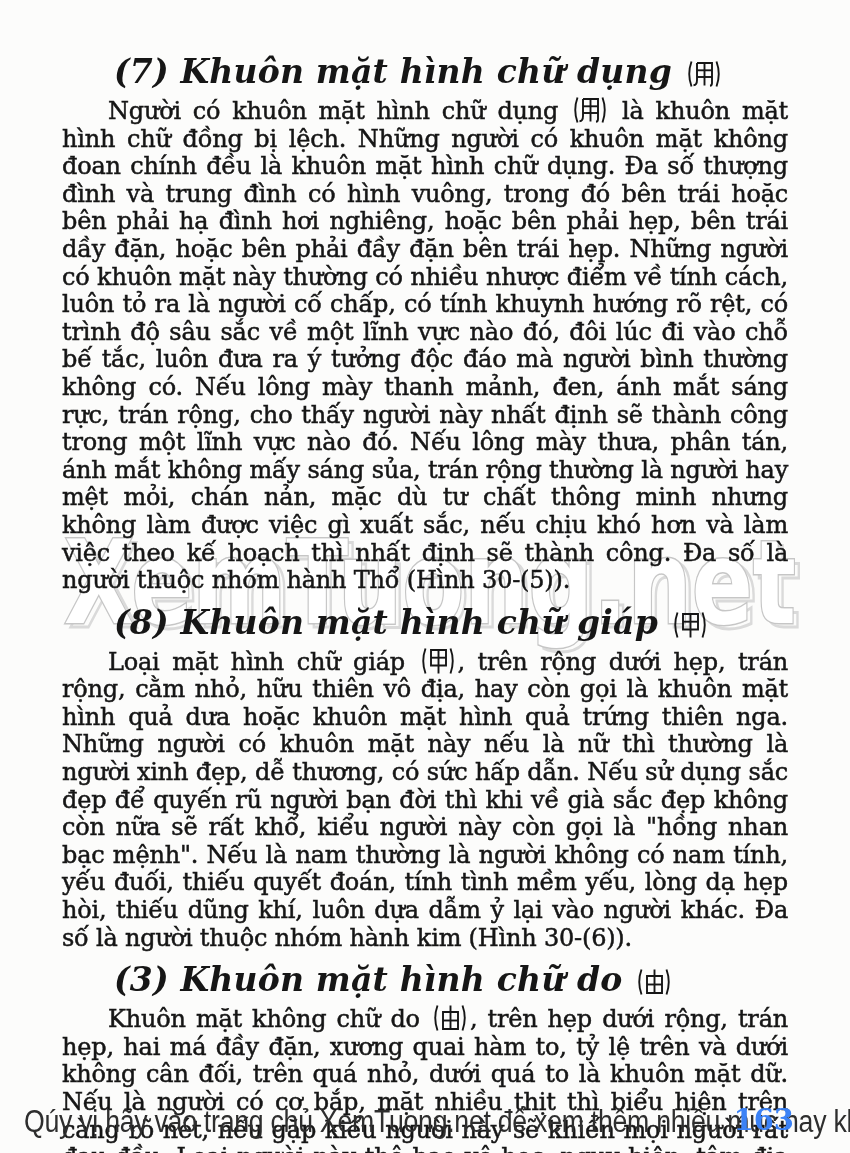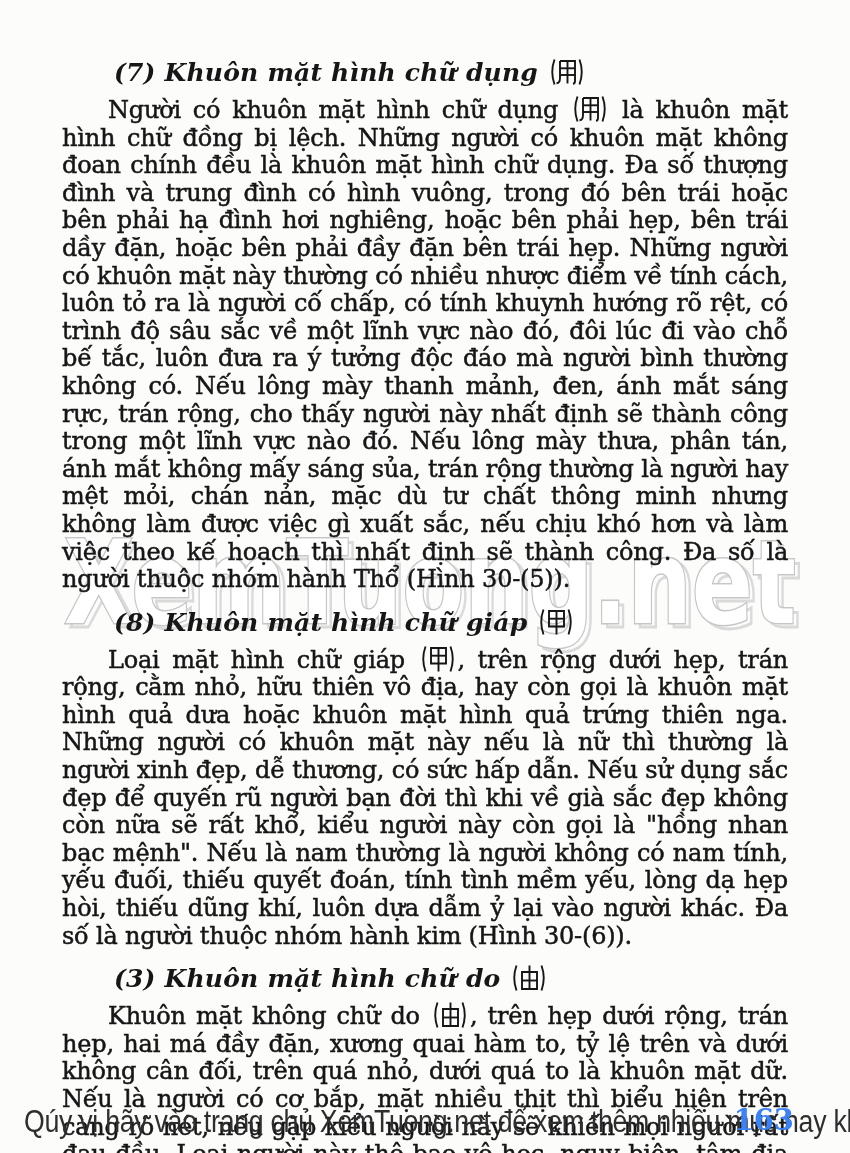--- a/index.html
+++ b/index.html
@@ -20,21 +20,21 @@
     z-index:0;
   }
 
   
   .content {
     position:absolute; left:62px; top:58px;
     width:726px;
     z-index:1;
   }
   h2.heading {
-    font-size:25px; line-height:28px;
+    font-size:33px; line-height:28px;
     font-weight:bold; font-style:italic;
     letter-spacing:0.2px;
     margin:10px 0 8px 52px;
   }
   section:first-of-type h2.heading { margin-top:0; }
   p.para {
     font-size:24px; line-height:27.6px;
     text-align:justify;
     text-indent:46px;
     margin:0 0 14px 0;

